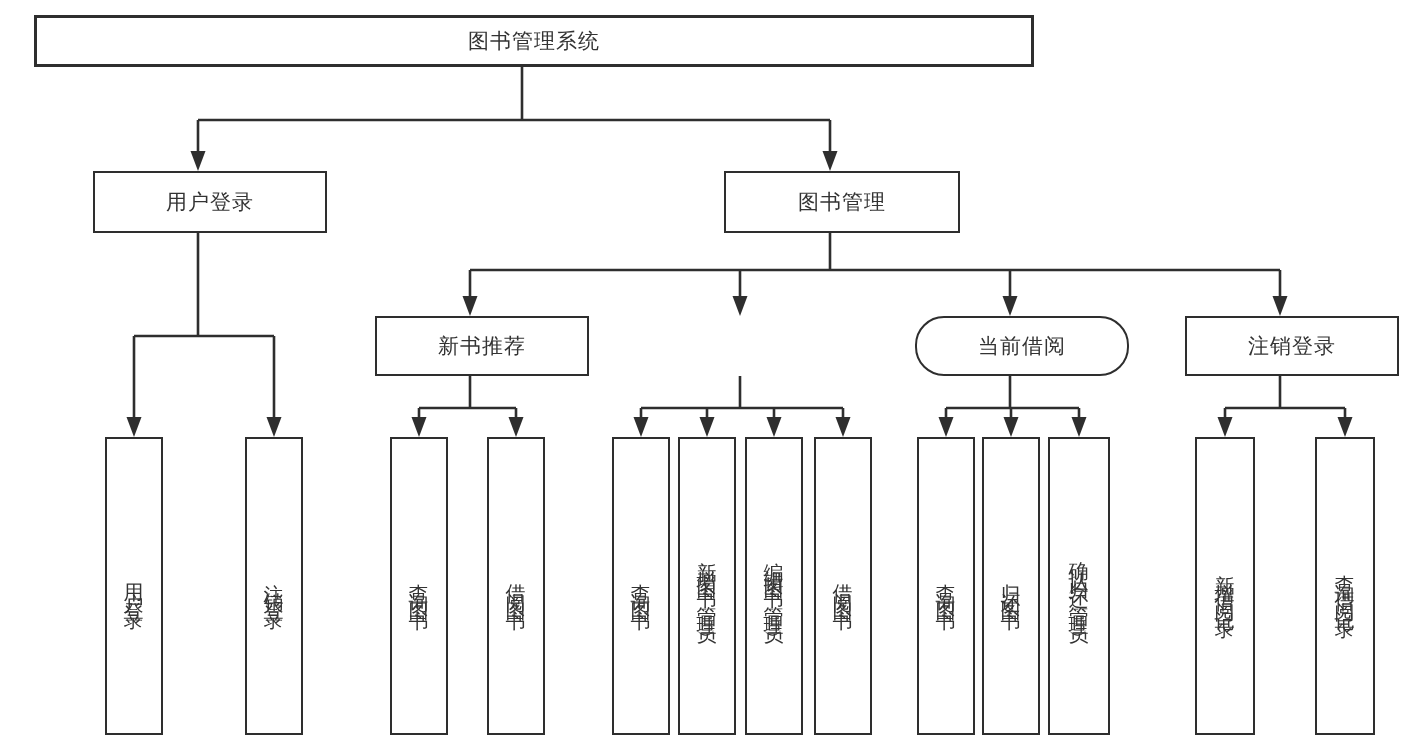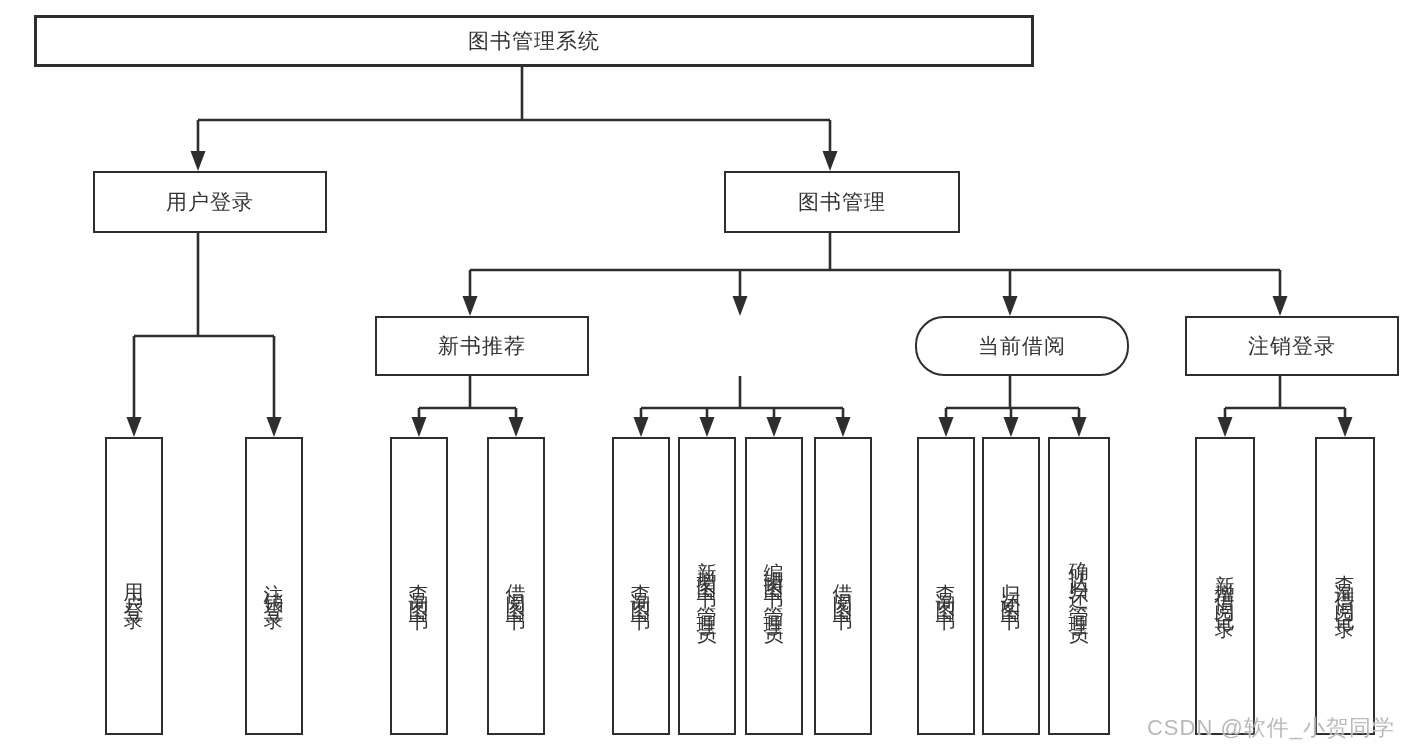--- a/index.html
+++ b/index.html
@@ -96,14 +96,13 @@
   <div class="box leaf" style="left:745px">编辑图书（管理员）</div>
   <div class="box leaf" style="left:814px">借阅图书</div>
 
   <div class="box leaf" style="left:917px">查询图书</div>
   <div class="box leaf" style="left:982px">归还图书</div>
   <div class="box leaf" style="left:1048px;width:62px">确认归还（管理员）</div>
 
   <div class="box leaf" style="left:1195px;width:60px">新增借阅记录</div>
   <div class="box leaf" style="left:1315px;width:60px">查询借阅记录</div>
 
-  <div class="watermark">CSDN @软件_小贺同学</div>
 </div>
 
 </body></html>

